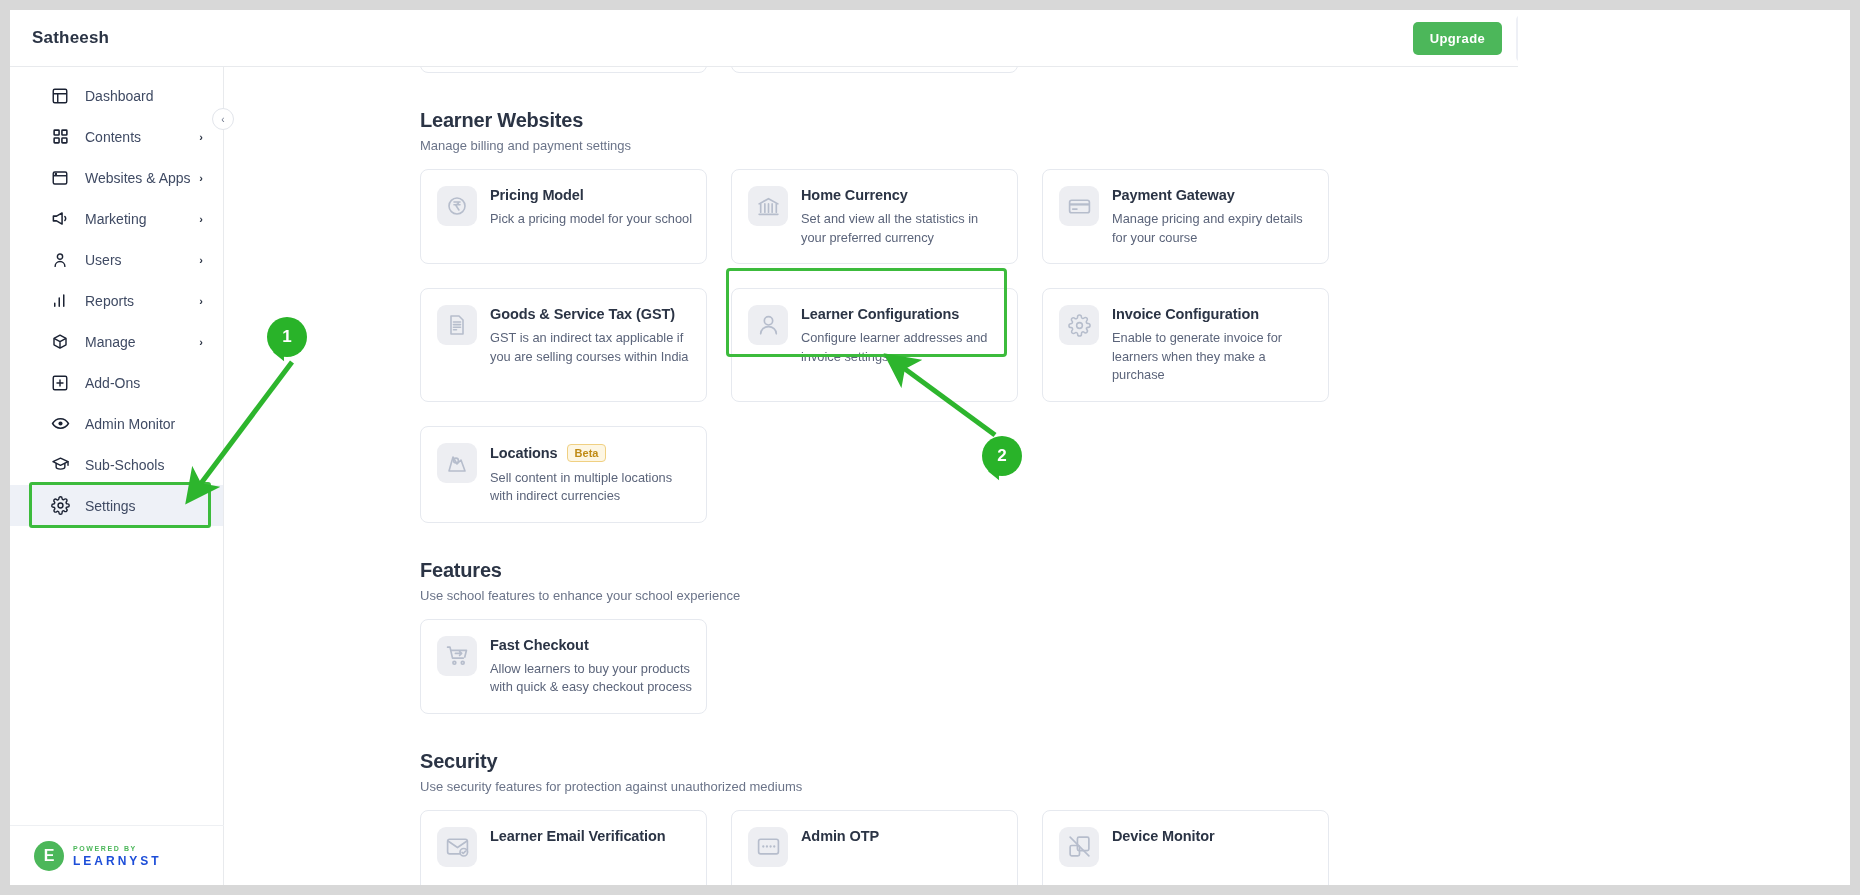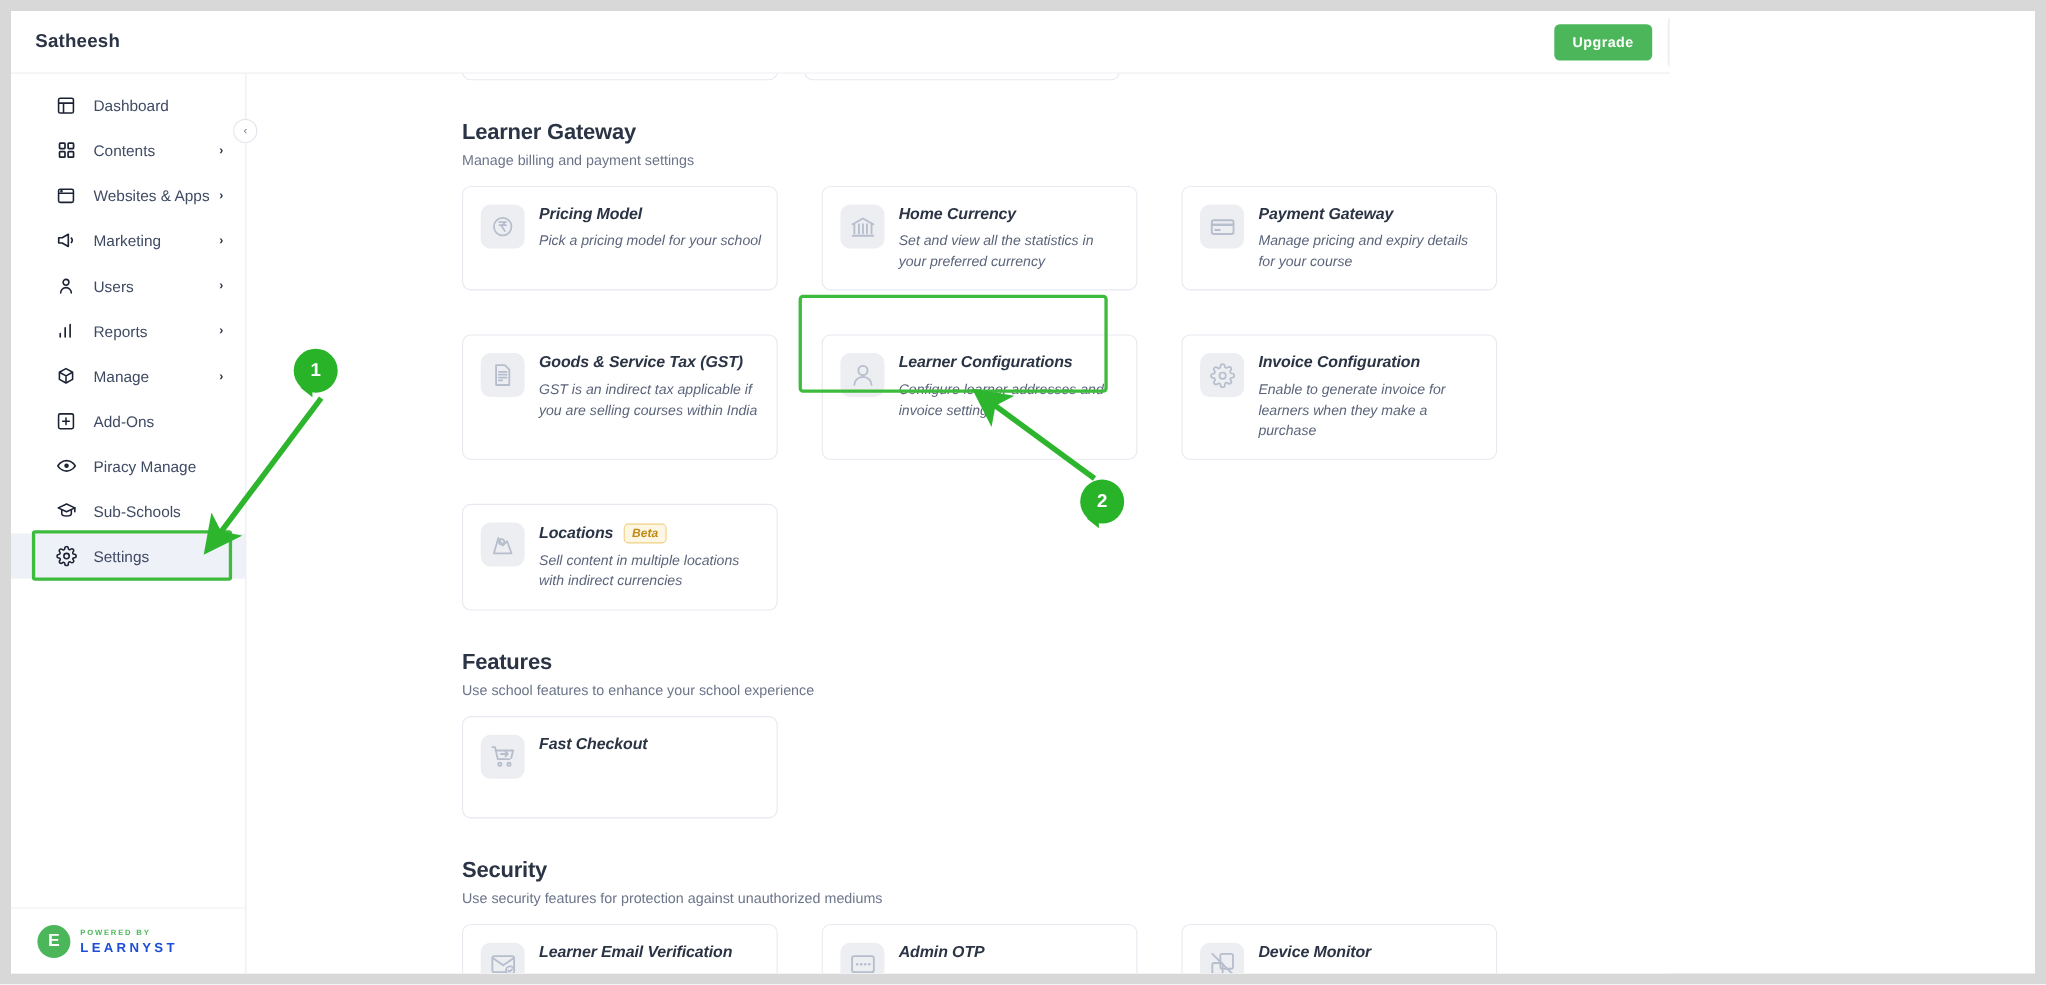--- a/index.html
+++ b/index.html
@@ -154,23 +154,22 @@
 
   .section { margin-top: 36px; }
   .section-title {
     font-size: 20px; font-weight: bold; color: #2b3445;
     letter-spacing: -.2px;
   }
   .section-sub {
     font-size: 13px; color: #6b7489; margin-top: 6px;
   }
   .card-grid {
-    display: flex; flex-wrap: wrap; gap: 40px; margin-top: 16px;
+    display: flex; flex-wrap: wrap; gap: 24px; margin-top: 16px;
     width: 1192px;
-    font-style: italic;
   }
   .card {
     width: 287px; min-height: 93px;
     border: 1px solid #e6e9ef; border-radius: 8px;
     background: #ffffff;
     padding: 16px 14px 16px 16px;
     display: flex; gap: 13px;
     cursor: pointer;
     position: relative;
   }
@@ -360,21 +359,21 @@
         <span class="nav-label">Add-Ons</span>
       </div>
 
       <div class="nav-item">
         <span class="nav-icon">
           <svg width="19" height="19" viewBox="0 0 24 24" fill="none" stroke="#1b2233" stroke-width="1.9">
             <path d="M2 12s3.6-6 10-6 10 6 10 6-3.6 6-10 6-10-6-10-6z"></path>
                 <circle cx="12" cy="12" r="2.6" fill="#1b2233" stroke="none"></circle>
           </svg>
         </span>
-        <span class="nav-label">Piracy Manage</span>
+        <span class="nav-label">Admin Monitor</span>
       </div>
 
       <div class="nav-item">
         <span class="nav-icon">
           <svg width="19" height="19" viewBox="0 0 24 24" fill="none" stroke="#1b2233" stroke-width="1.8" stroke-linejoin="round">
             <path d="M12 4L2.5 8.5 12 13l9.5-4.5L12 4z"></path>
                 <path d="M6.5 10.8v4.4c0 1.4 2.5 2.6 5.5 2.6s5.5-1.2 5.5-2.6v-4.4" stroke-linecap="round"></path>
             <path d="M21.5 8.5v4.5" stroke-linecap="round"></path>
           </svg>
         </span>
@@ -404,21 +403,21 @@
 
   <div class="main">
     <div class="content">
 
       <div class="partial-row">
         <div class="partial-card"></div>
         <div class="partial-card"></div>
       </div>
 
       <div class="section">
-        <div class="section-title">Learner Gateway</div>
+        <div class="section-title">Learner Websites</div>
         <div class="section-sub">Manage billing and payment settings</div>
         <div class="card-grid">
 
           <div class="card">
             <div class="card-icon">
               <svg width="24" height="24" viewBox="0 0 24 24" fill="none" stroke="#b6bdcc" stroke-width="1.6">
                 <circle cx="12" cy="12" r="8"></circle>
                 <path d="M9 8h6M9 10.7h6M13.5 8c0 2-1.4 2.7-3 2.7l3.4 5.3" stroke-linecap="round"></path>
               </svg>
             </div>
@@ -537,20 +536,21 @@
                     <path d="M5.6 7h15l-1.6 6.5"></path>
                 <circle cx="9" cy="19" r="1.4"></circle>
                     <circle cx="17" cy="19" r="1.4"></circle>
                 <path d="M10 10h5.5M14 8l2 2-2 2"></path>
               </svg>
             </div>
             <div class="card-body">
               <div class="card-title-row">
                 <span class="card-title">Fast Checkout</span>
               </div>
+              <div class="card-desc">Allow learners to buy your products with quick &amp; easy checkout process</div>
             </div>
           </div>
         </div>
       </div>
 
       <div class="section">
         <div class="section-title">Security</div>
         <div class="section-sub">Use security features for protection against unauthorized mediums</div>
         <div class="card-grid">
 

